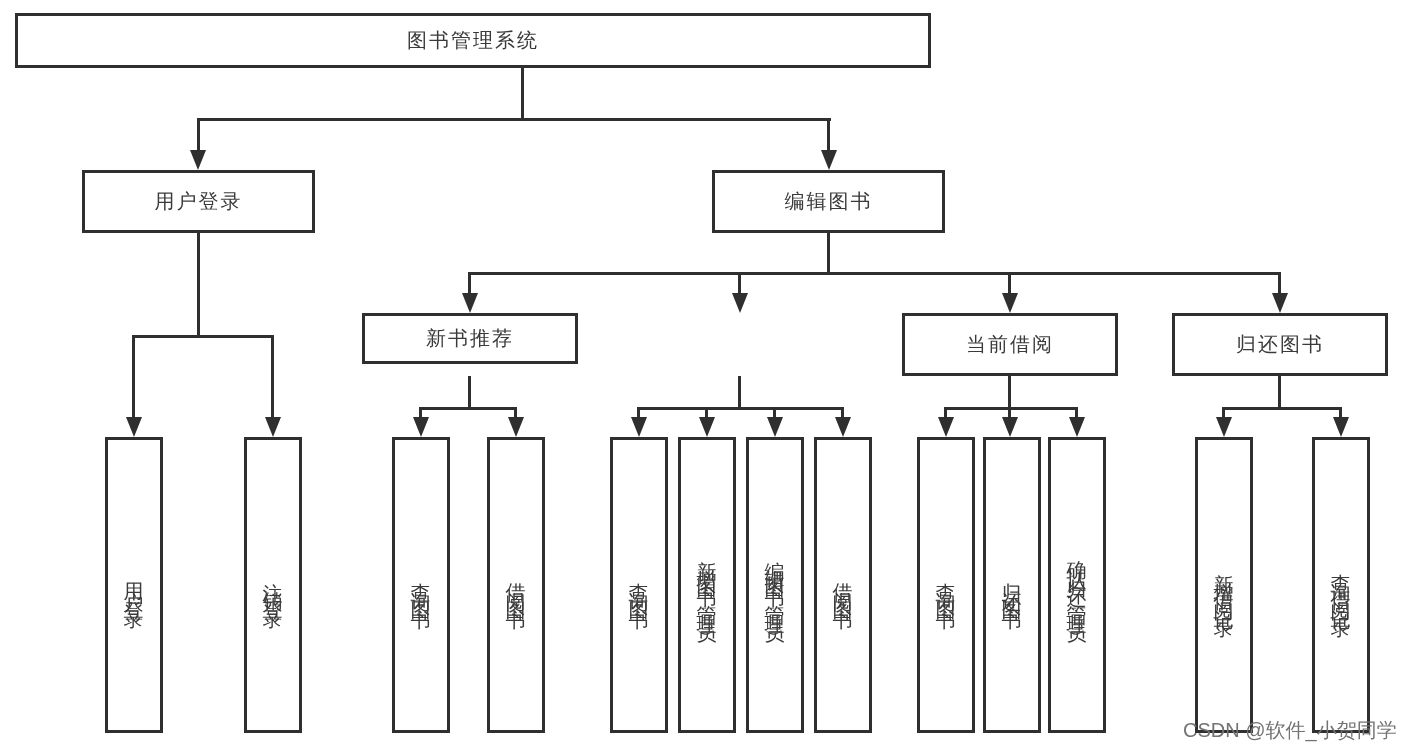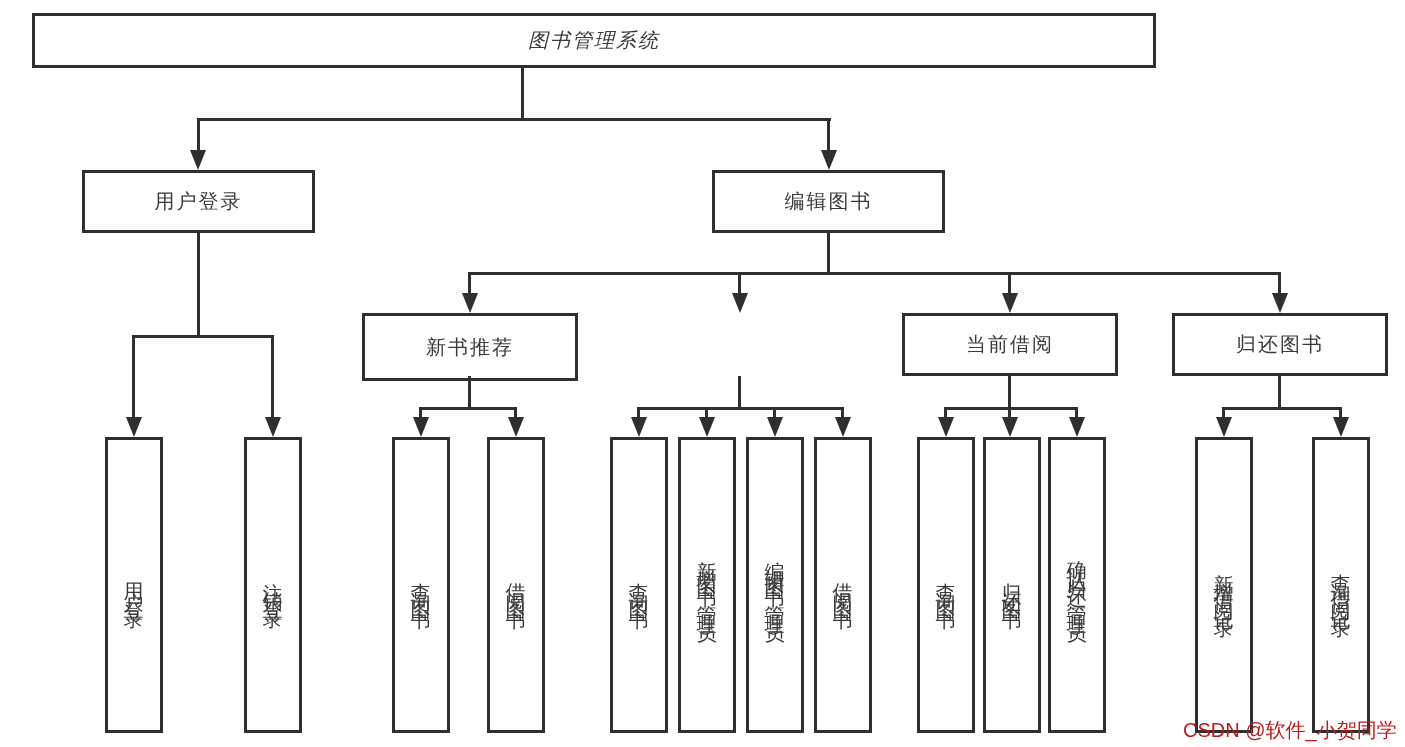--- a/index.html
+++ b/index.html
@@ -57,30 +57,30 @@
     height: 0;
     border-left: 8px solid transparent;
     border-right: 8px solid transparent;
     border-top: 20px solid #2f2f2f;
   }
   .watermark {
     position: absolute;
     left: 1183px;
     top: 717px;
     font-size: 20px;
-    color: #b91c1c;
+    color: #737373;
     white-space: nowrap;
   }
 </style>
 </head>
 <body>
 
 <div class="canvas">
 
-  <div class="node node-h" style="left:32px; top:13px; width:1124px; height:55px;font-style:italic;">
+  <div class="node node-h" style="left:15px; top:13px; width:916px; height:55px;">
     <span>图书管理系统</span>
   </div>
 
   <div class="vline" style="left:521px; top:68px; height:50px;"></div>
   <div class="hline" style="left:197px; top:118px; width:634px;"></div>
   <div class="vline" style="left:197px; top:118px; height:36px;"></div>
   <div class="arrow" style="left:190px; top:150px;"></div>
   <div class="vline" style="left:827px; top:118px; height:36px;"></div>
   <div class="arrow" style="left:821px; top:150px;"></div>
 
@@ -102,21 +102,21 @@
   <div class="hline" style="left:468px; top:272px; width:813px;"></div>
   <div class="vline" style="left:468px; top:272px; height:25px;"></div>
   <div class="arrow" style="left:462px; top:293px;"></div>
   <div class="vline" style="left:738px; top:272px; height:25px;"></div>
   <div class="arrow" style="left:732px; top:293px;"></div>
   <div class="vline" style="left:1008px; top:272px; height:25px;"></div>
   <div class="arrow" style="left:1002px; top:293px;"></div>
   <div class="vline" style="left:1278px; top:272px; height:25px;"></div>
   <div class="arrow" style="left:1272px; top:293px;"></div>
 
-  <div class="node node-h" style="left:362px; top:313px; width:216px; height:68px;">
+  <div class="node node-h" style="left:362px; top:313px; width:216px; height:51px;">
     <span>新书推荐</span>
   </div>
   <div class="node node-h" style="left:902px; top:313px; width:216px; height:63px;">
     <span>当前借阅</span>
   </div>
   <div class="node node-h" style="left:1172px; top:313px; width:216px; height:63px;">
     <span>归还图书</span>
   </div>
 
   <div class="vline" style="left:468px; top:376px; height:32px;"></div>

